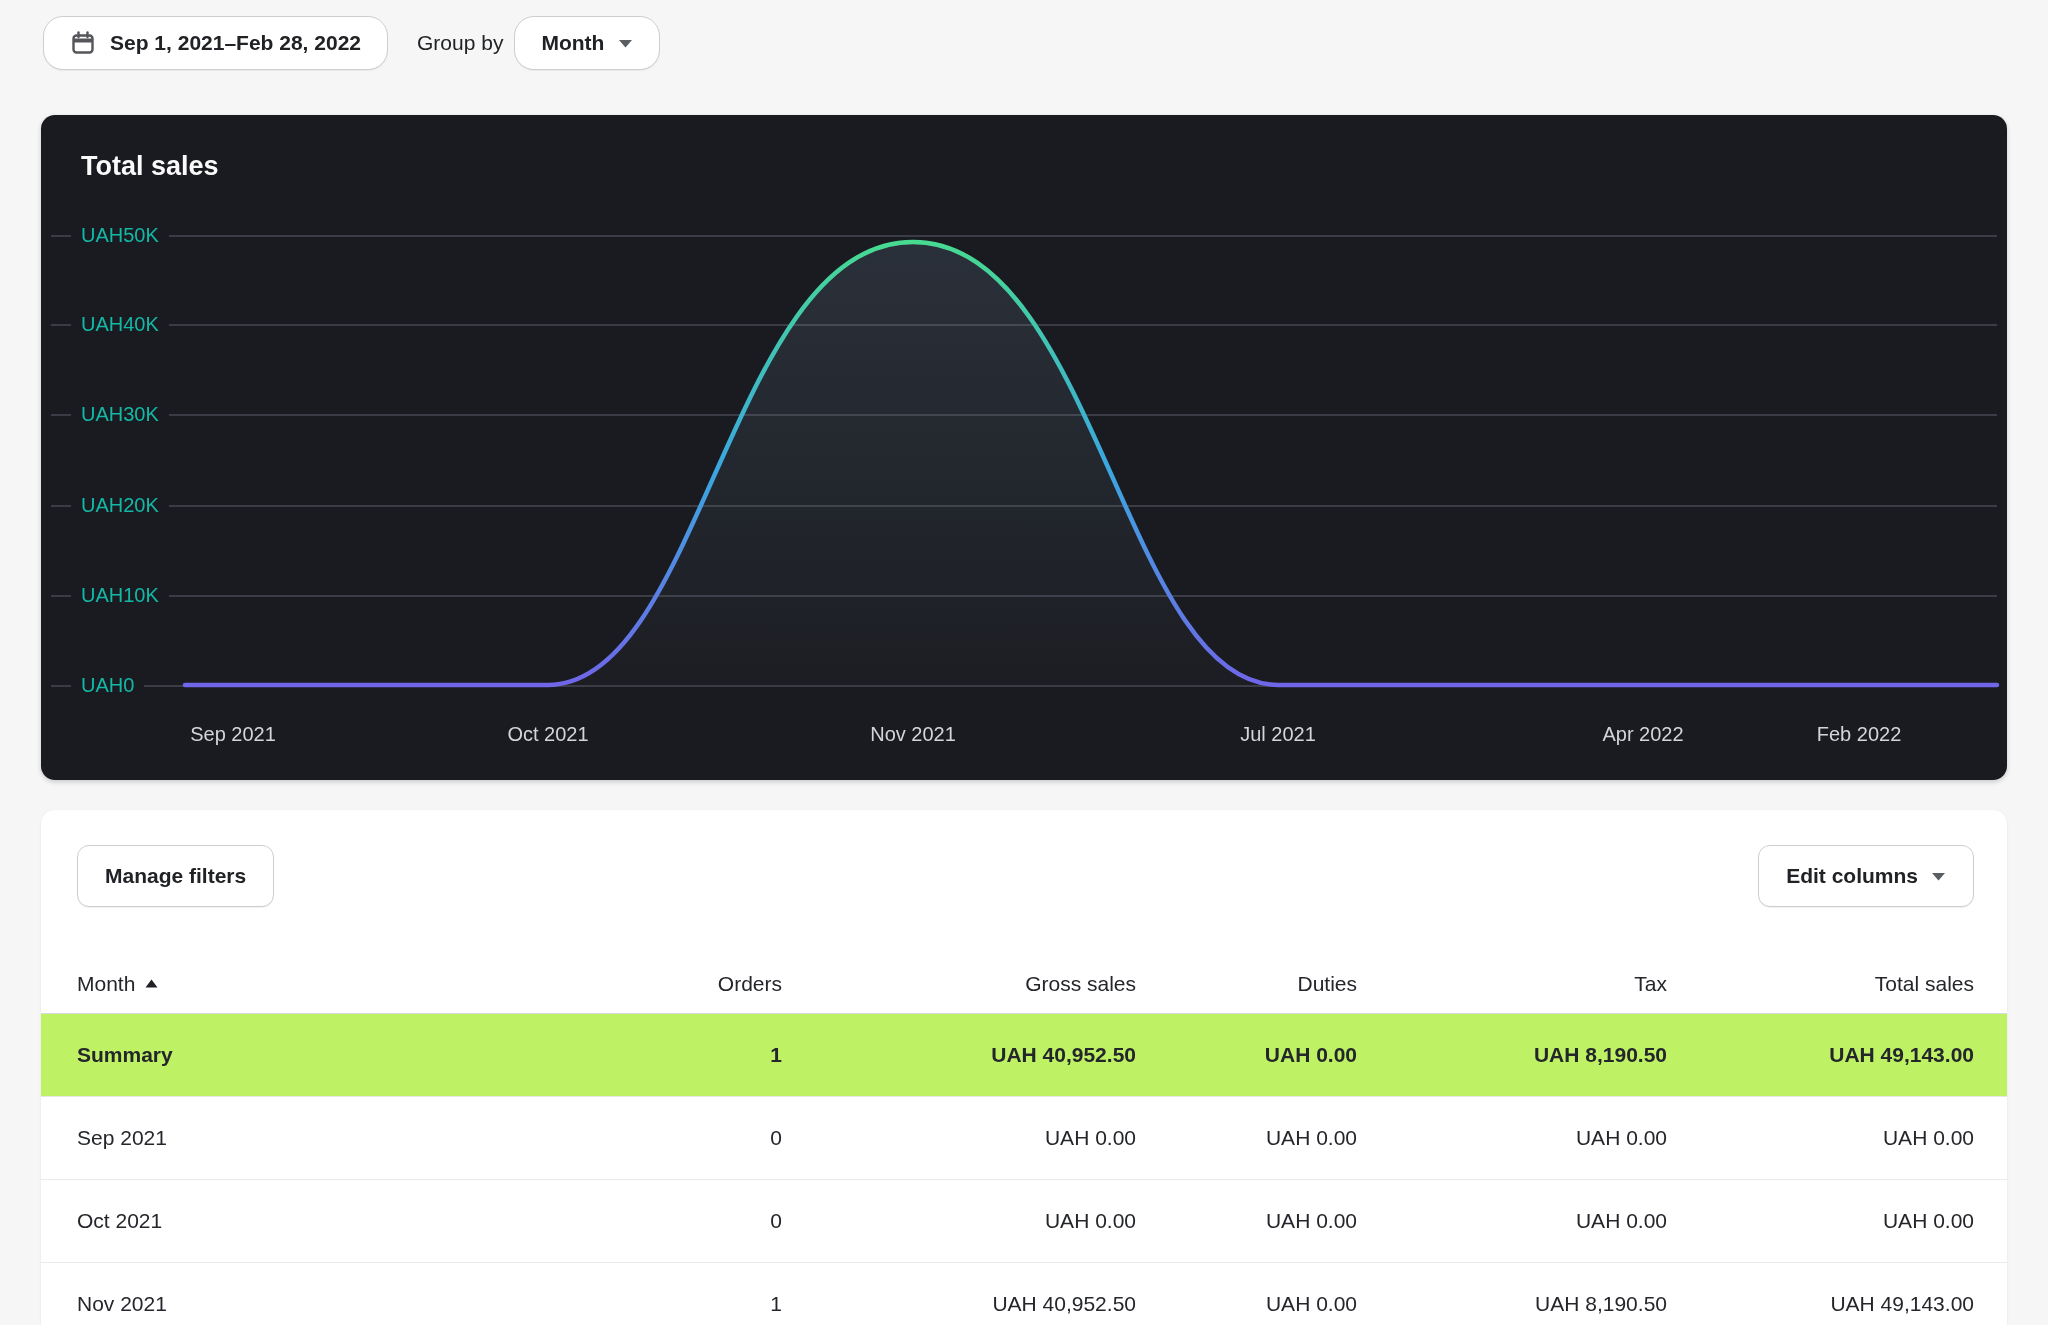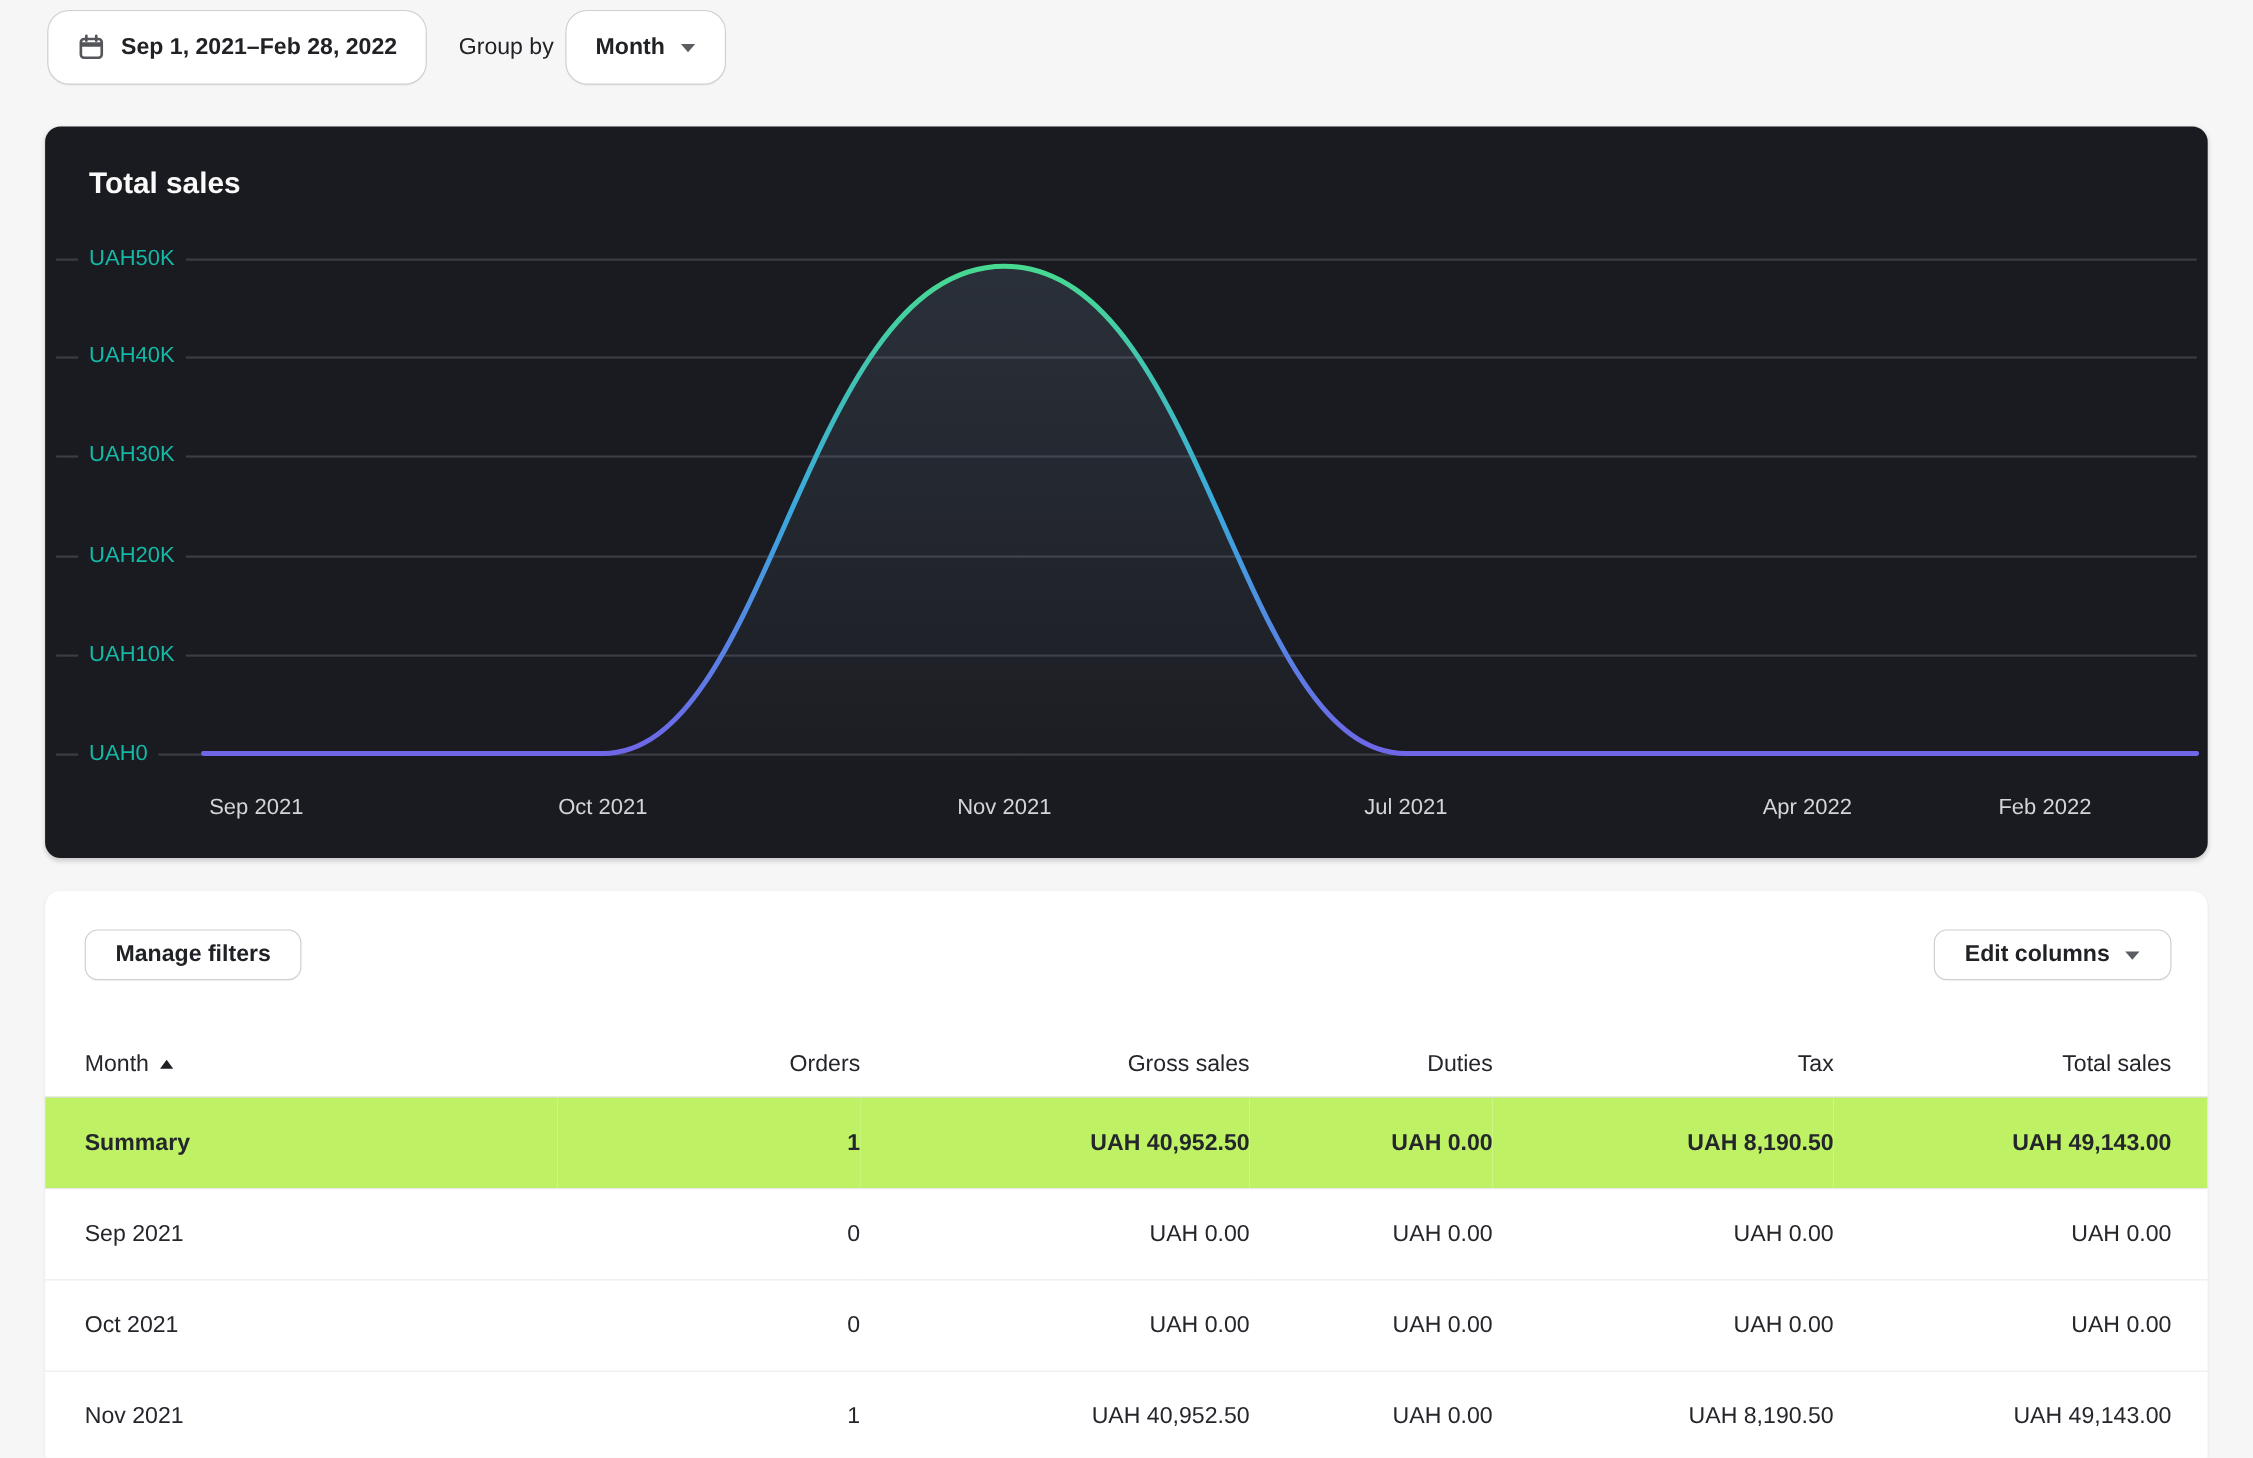--- a/index.html
+++ b/index.html
@@ -9,21 +9,21 @@
     font-family:"Liberation Sans","DejaVu Sans",sans-serif;
     color:#202225;
     position:relative;
   }
 
   
   .topbar { position:absolute; left:43px; top:14px; height:58px; display:flex; align-items:center; }
   .btn {
     display:inline-flex; align-items:center; gap:14px;
     background:#ffffff; border:1.5px solid #ccced1; border-radius:20px;
-    height:68px; padding:0 26px; font-size:21px; font-weight:600; color:#202225;
+    height:54px; padding:0 26px; font-size:21px; font-weight:600; color:#202225;
     box-shadow:0 1px 0 rgba(0,0,0,.05); cursor:pointer; white-space:nowrap;
   }
   .groupby-label { font-size:21px; color:#202225; margin:0 11px 0 29px; font-weight:400; }
   .caret-down { width:15px; height:9px; flex:0 0 auto; }
 
   
   .chart-card {
     position:absolute; left:41px; top:115px; width:1966px; height:665px;
     background:#1a1b20; border-radius:14px; box-shadow:0 2px 5px rgba(0,0,0,.18);
     overflow:hidden;
@@ -43,21 +43,21 @@
   
   .table-card {
     position:absolute; left:41px; top:810px; width:1966px; height:640px;
     background:#ffffff; border-radius:14px 14px 0 0; box-shadow:0 1px 3px rgba(0,0,0,.08);
     overflow:hidden;
   }
   .table-toolbar { display:flex; justify-content:space-between; align-items:center; padding:35px 33px 0 36px; }
   .btn-plain {
     display:inline-flex; align-items:center; gap:13px;
     background:#fff; border:1.5px solid #ccced1; border-radius:12px;
-    height:46px; padding:0 27px; font-size:21px; font-weight:600; color:#202225;
+    height:62px; padding:0 27px; font-size:21px; font-weight:600; color:#202225;
     box-shadow:0 1px 0 rgba(0,0,0,.05); cursor:pointer; white-space:nowrap;
   }
   table.report { width:100%; border-collapse:collapse; table-layout:fixed; margin-top:48px; }
   table.report th {
     height:58px; font-size:21px; font-weight:400; color:#24262b;
     text-align:right; vertical-align:middle; border-bottom:1.5px solid #d9dbde;
     padding:0; white-space:nowrap;
   }
   table.report th.first, table.report td.first { text-align:left; padding-left:36px; }
   table.report th.last,  table.report td.last  { padding-right:33px; }

